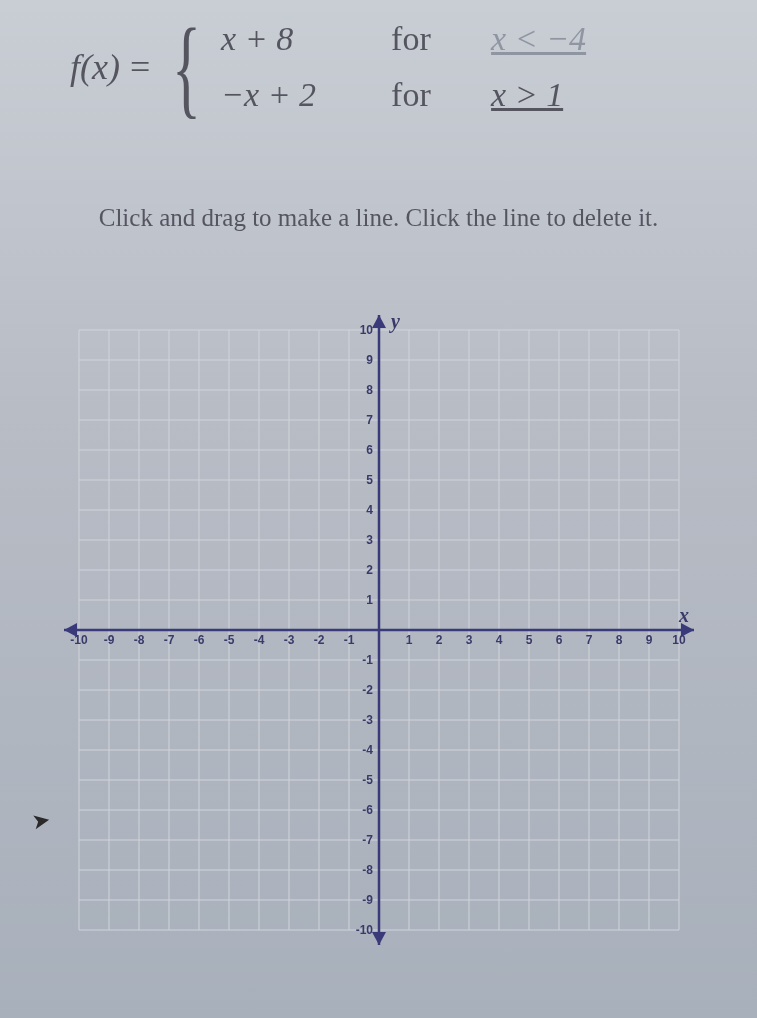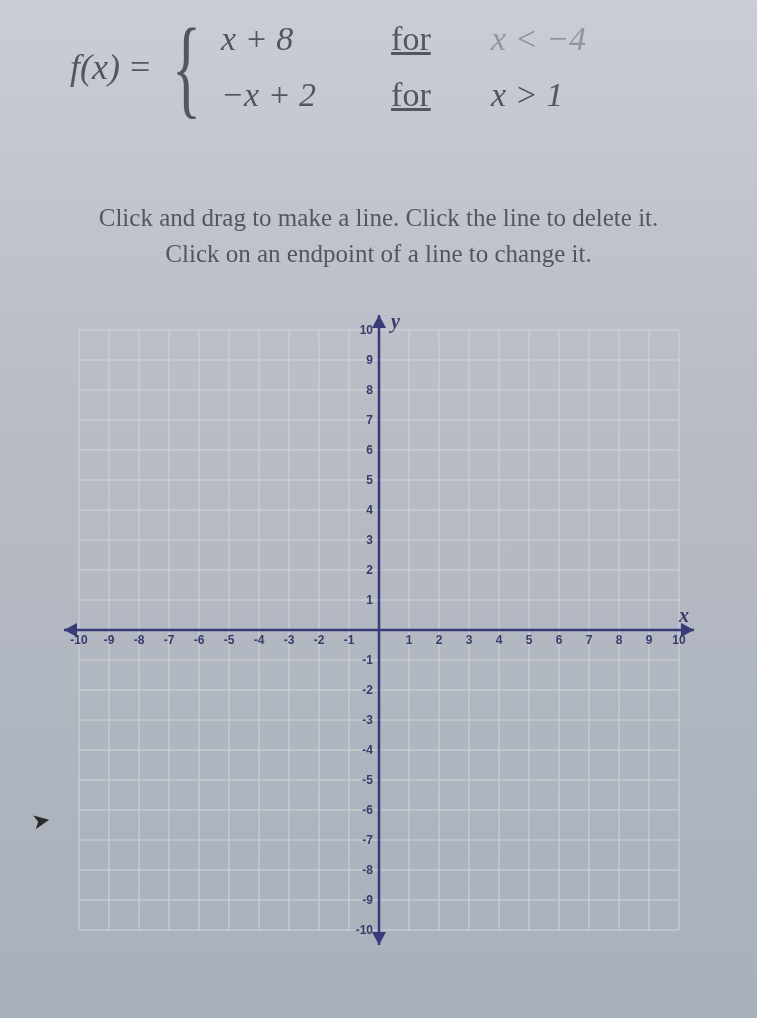--- a/index.html
+++ b/index.html
@@ -33,22 +33,22 @@
     color:#555560;
   }
   .pieces {
     display: flex;
     flex-direction: column;
     gap: 18px;
     font-size: 34px;
   }
   .piece-row { display: flex; align-items: baseline; }
   .expr { width: 170px; font-style: italic; }
-  .for { width: 100px; font-style: normal; text-decoration: underline; }
-  .cond { font-style: italic; }
+  .for { width: 100px; font-style: normal; }
+  .cond { font-style: italic; text-decoration: underline; }
   .cond.faded { color: #8f96a2; }
 
   .instructions {
     position: absolute;
     top: 200px;
     left: 0;
     width: 100%;
     text-align: center;
     font-size: 25px;
     line-height: 1.45;
@@ -106,21 +106,20 @@
     <div class="piece-row">
       <span class="expr">−x + 2</span>
       <span class="for">for</span>
       <span class="cond">x &gt; 1</span>
     </div>
   </div>
 </div>
 
 <div class="instructions">
   <div>Click and drag to make a line. Click the line to delete it.</div>
-  <div>Click on an endpoint of a line to change it.</div>
 </div>
 
 <div class="chart-wrap">
   <svg class="chart" viewBox="0 0 640 640">
     <g class="grid">
         <line x1="20" x2="20" y1="620" y2="20"></line>
         <line y1="620" y2="620" x1="20" x2="620"></line>
         <line x1="50" x2="50" y1="620" y2="20"></line>
         <line y1="590" y2="590" x1="20" x2="620"></line>
         <line x1="80" x2="80" y1="620" y2="20"></line>

